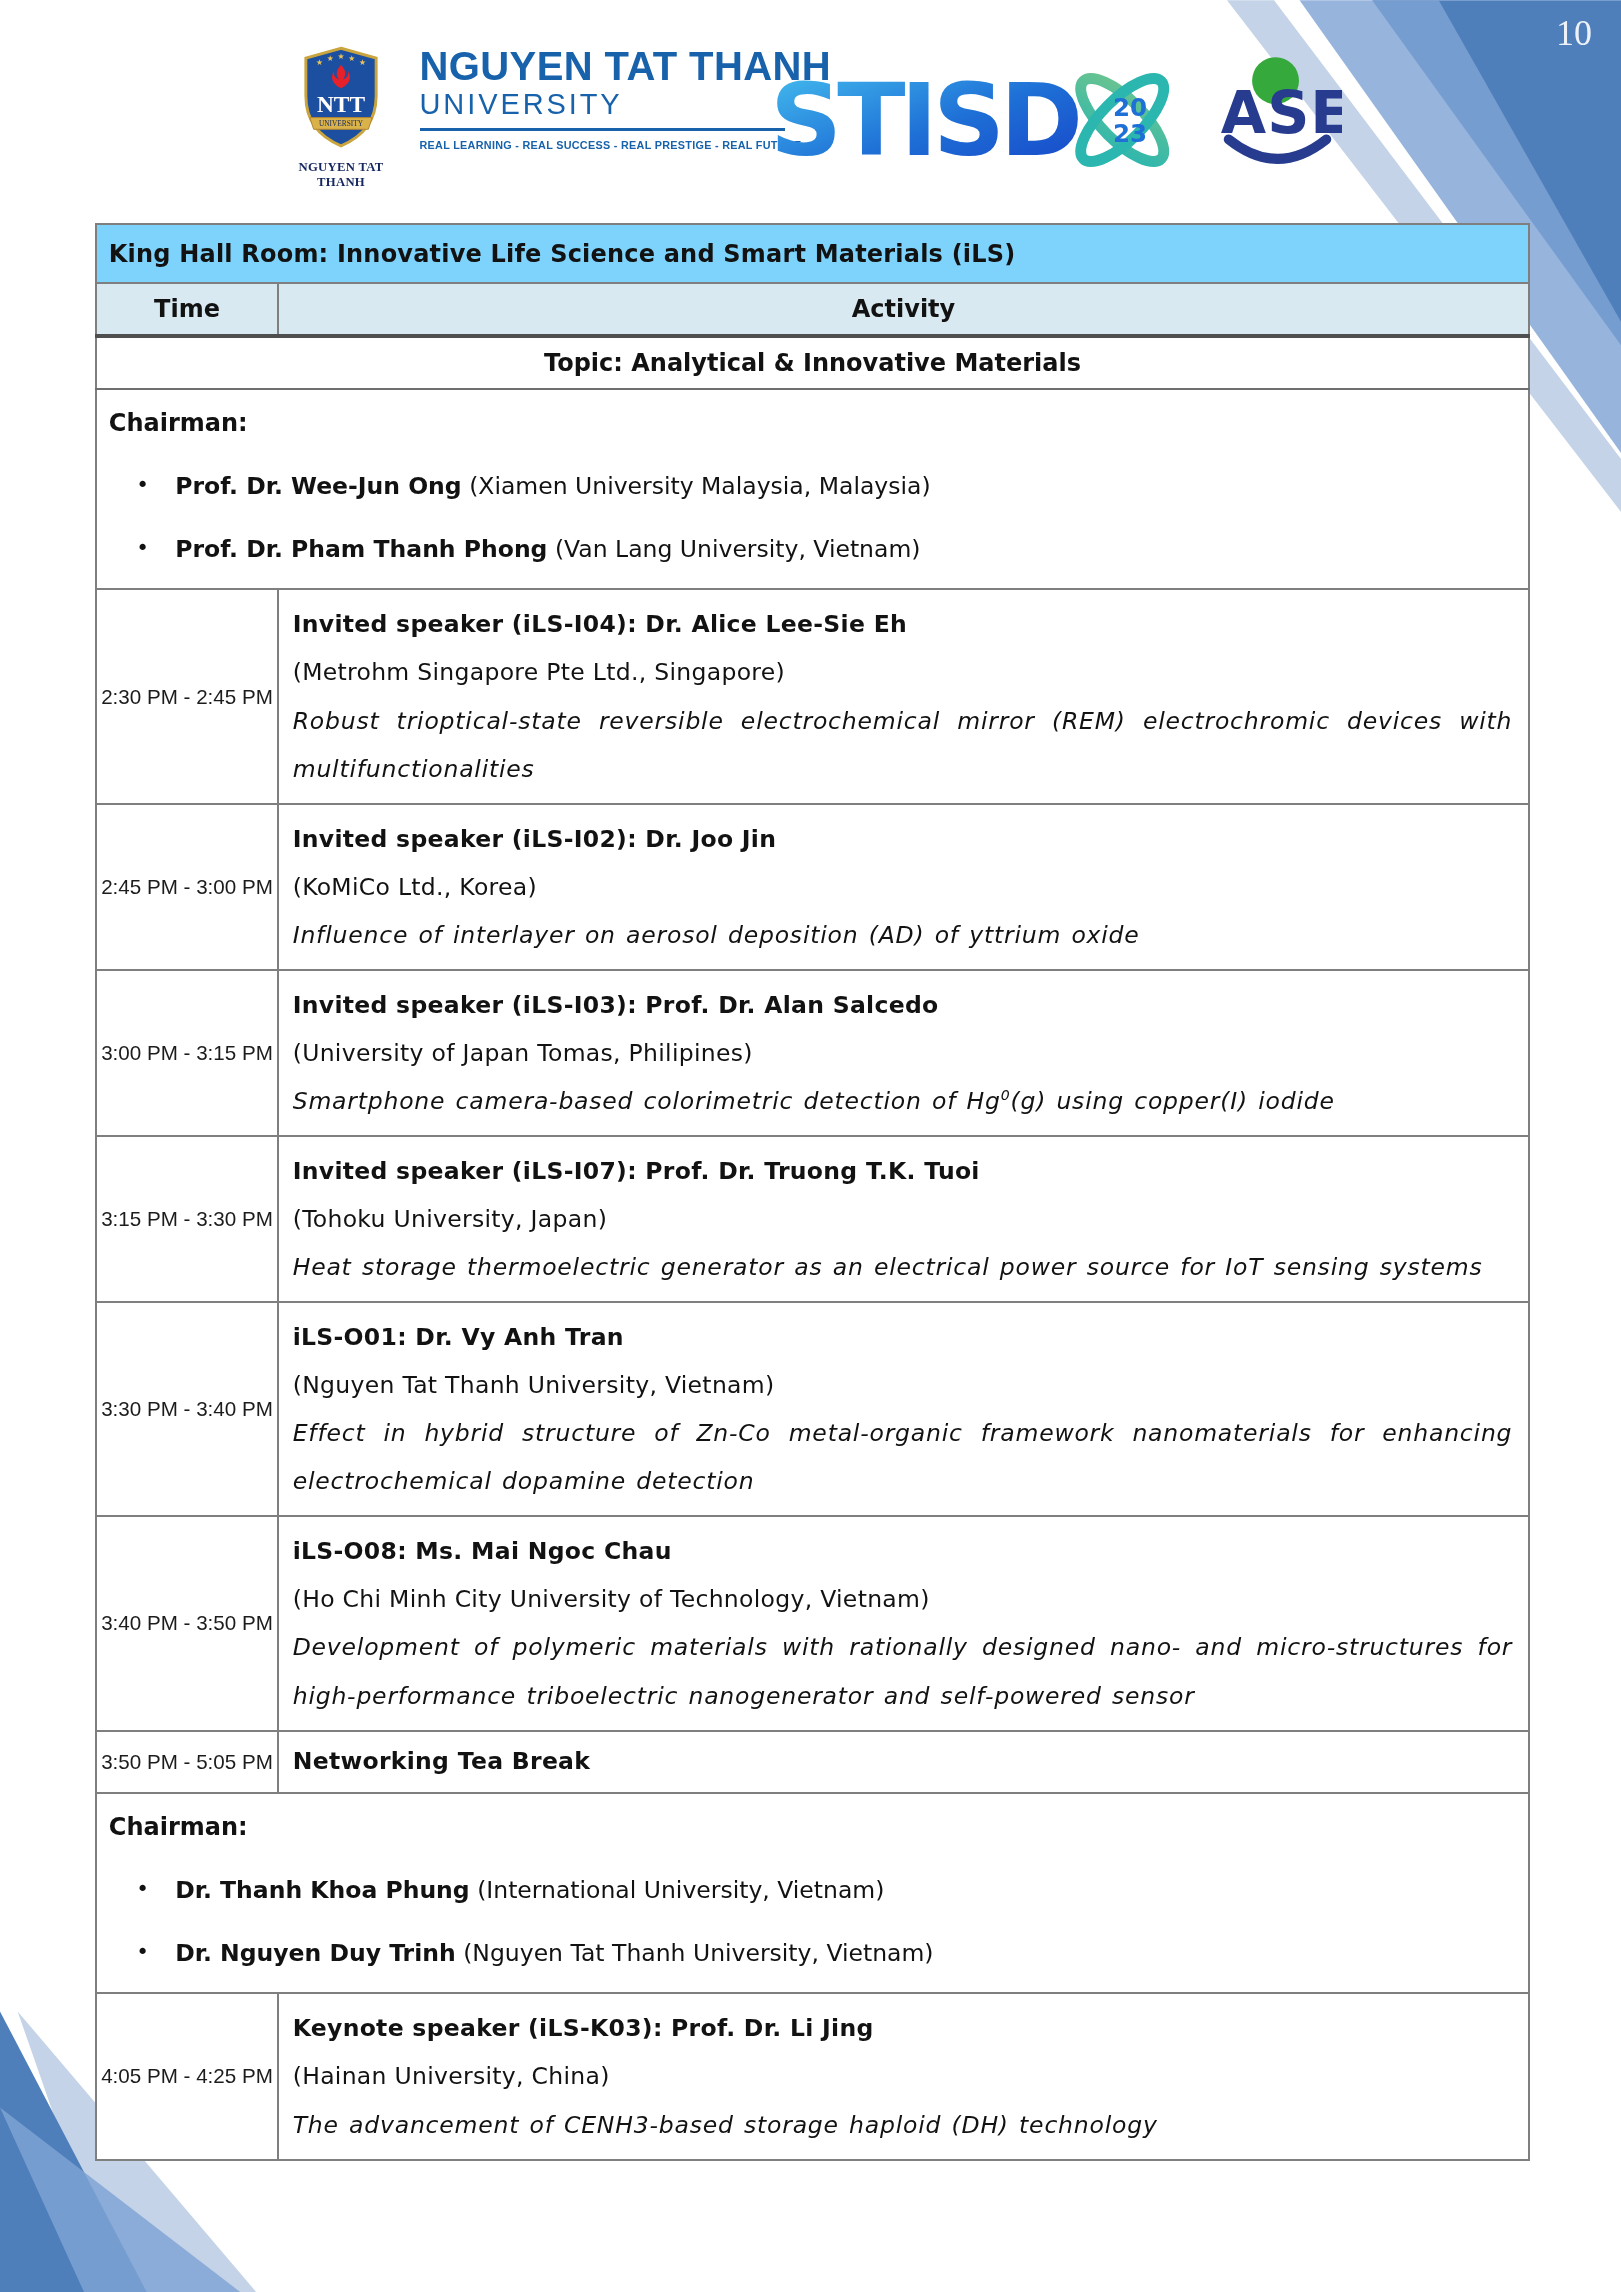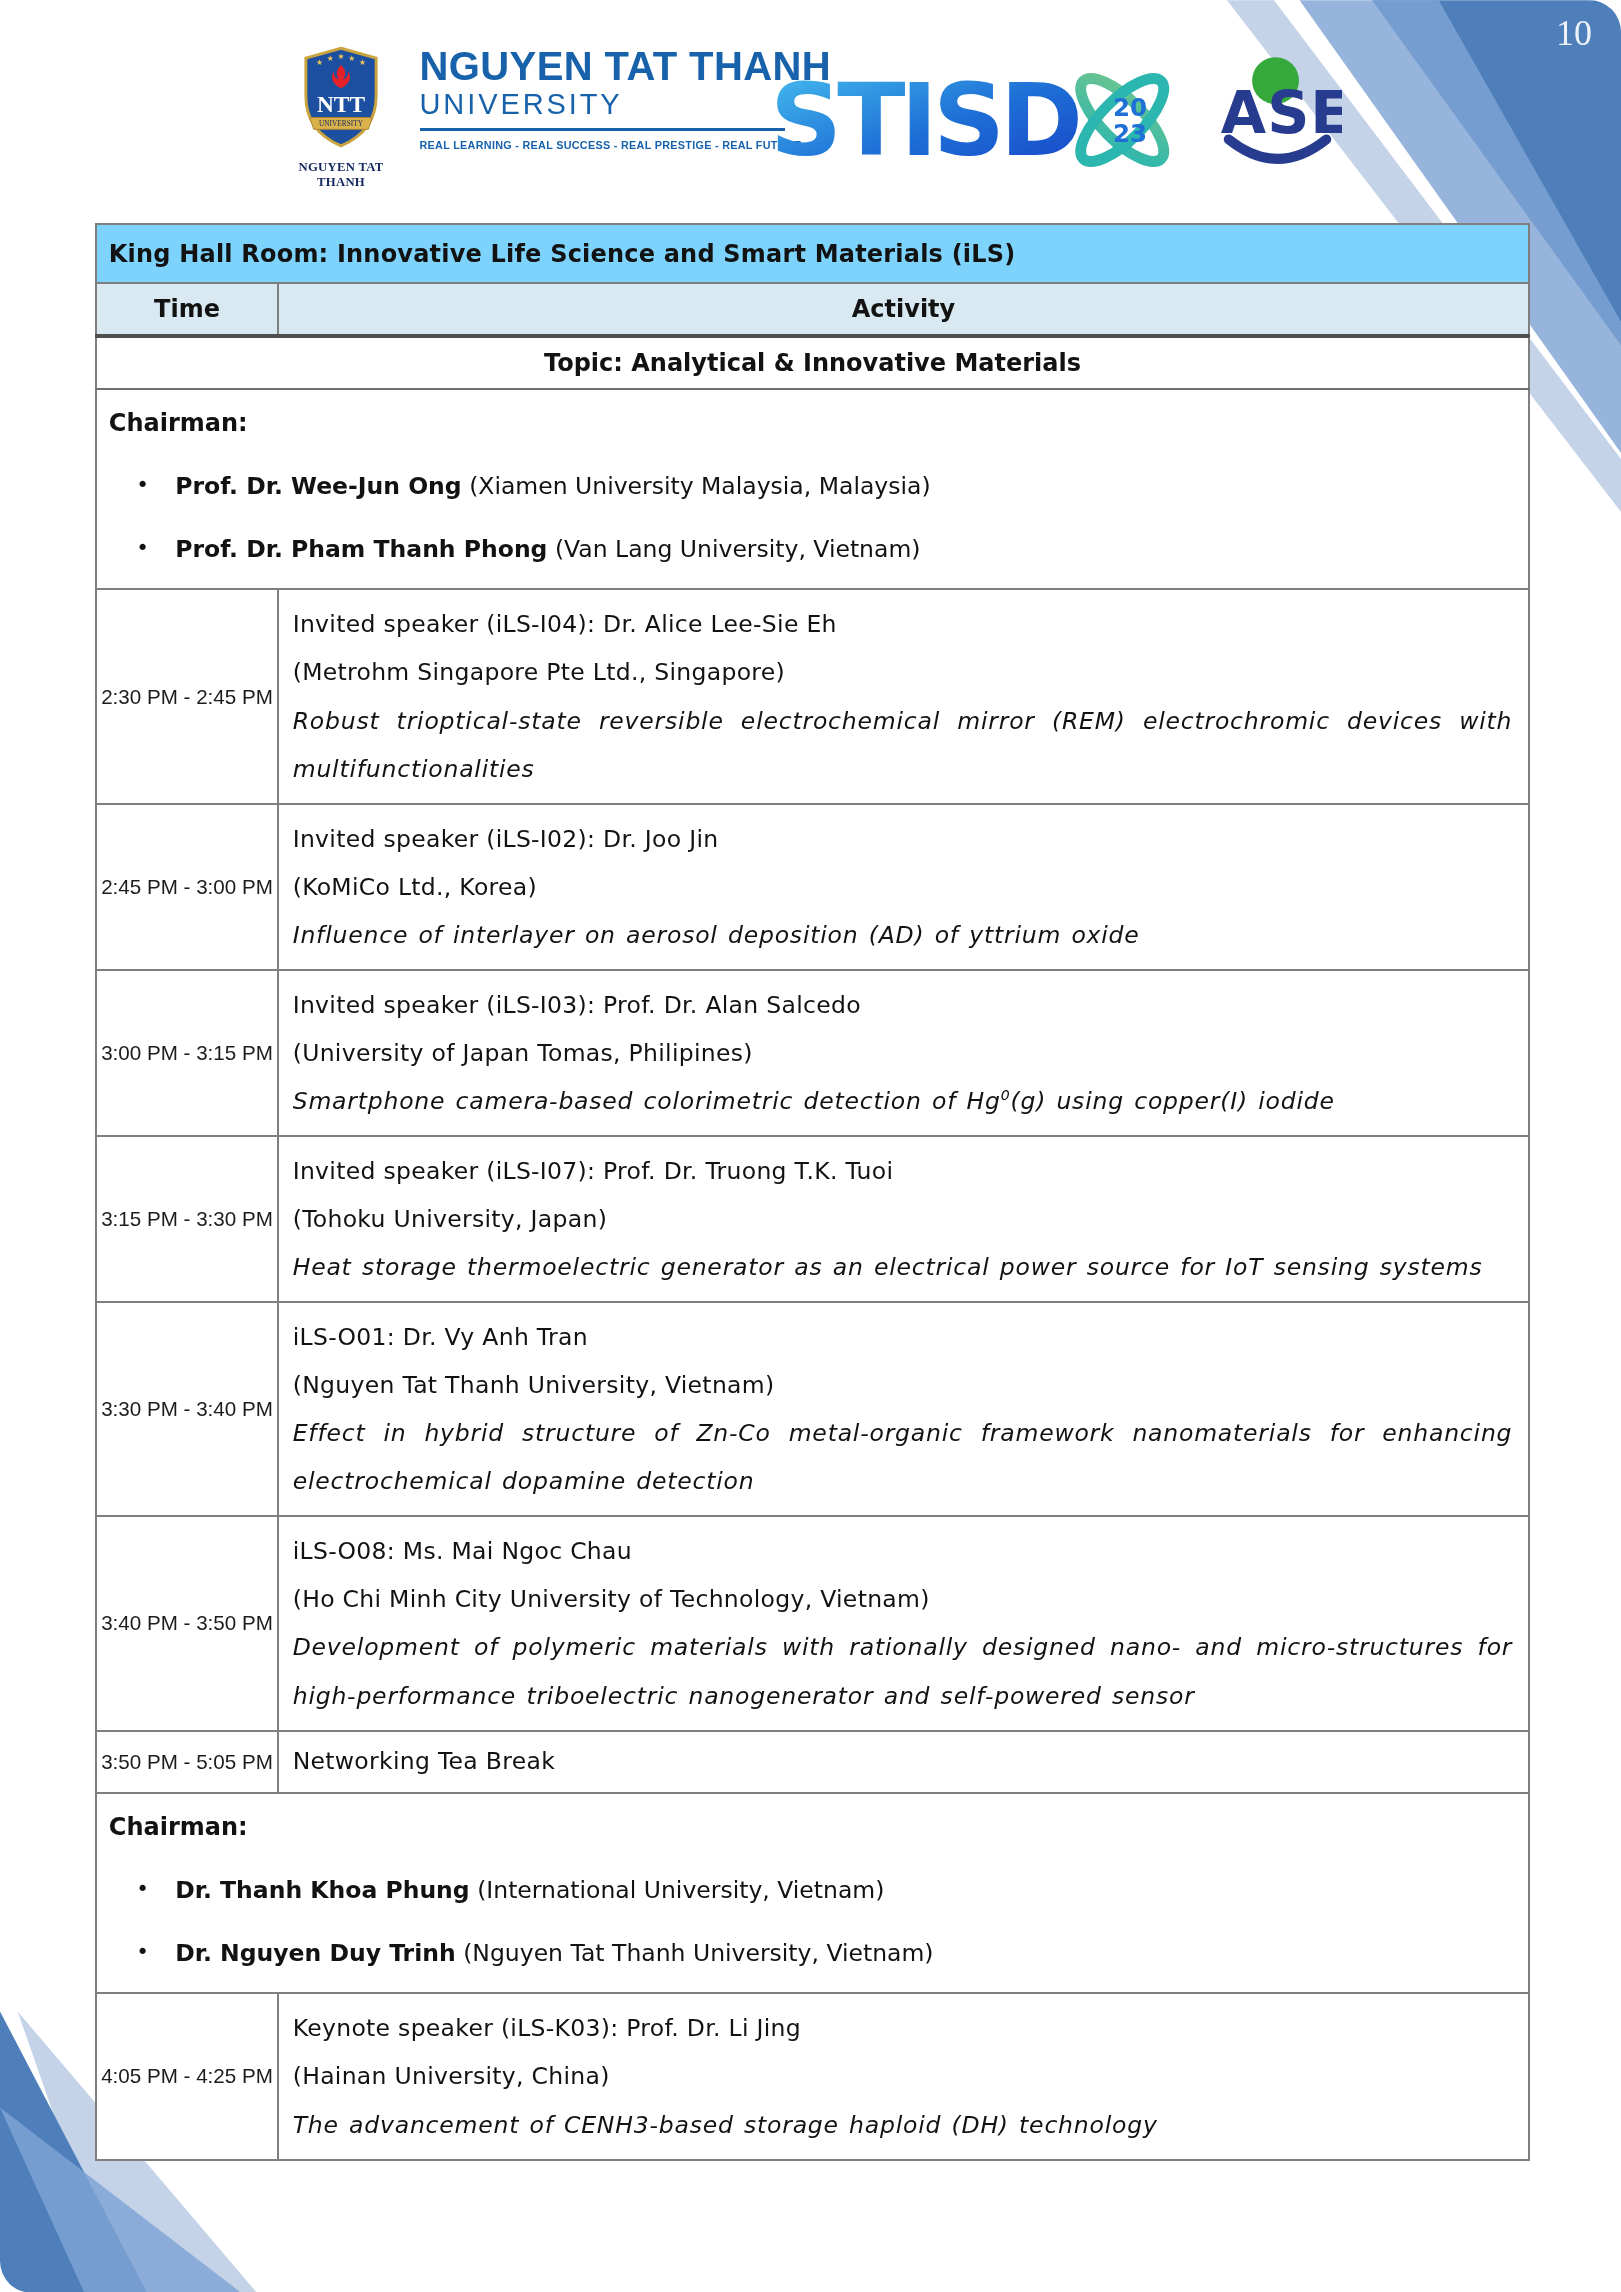--- a/index.html
+++ b/index.html
@@ -1,17 +1,17 @@
 <!DOCTYPE html>
 <html><head>
 <meta charset="utf-8">
 <style>
   html,body{margin:0;padding:0;background:#ffffff;}
   .page{position:relative;width:1621px;height:2293px;background:#ffffff;overflow:hidden;
-        font-family:"DejaVu Sans",sans-serif;color:#121212;border-radius:32px;}
+        font-family:"DejaVu Sans",sans-serif;color:#121212;}
   
   .deco-svg{position:absolute;left:0;top:0;width:1621px;height:2293px;z-index:0;}
   .page-number{position:absolute;top:11.8px;right:29px;z-index:2;
                font-family:"Liberation Serif",serif;font-size:36px;color:#edf1f8;}
   
   .logo-row{position:absolute;left:0;top:39px;width:100%;height:147px;z-index:1;}
   .ntt-logo{position:absolute;left:286px;top:5.9px;display:flex;gap:23.5px;align-items:flex-start;}
   .ntt-shield-wrap{width:110px;text-align:center;}
   .ntt-caption{font-family:"Liberation Serif",serif;font-weight:bold;font-size:12.7px;
                color:#15275f;letter-spacing:0.3px;margin-top:1px;}
@@ -29,21 +29,21 @@
   .room-title-cell{background:#7dd3fc;font-weight:bold;font-size:24px;text-align:left;
                    padding:14.7px 11.8px;letter-spacing:0.2px;}
   .colhead-cell{background:#d8e9f2;font-weight:bold;font-size:24px;text-align:center;
                 padding:10.8px 3.9px;border-bottom:4.9px solid #4f4f4f !important;}
   .topic-cell{font-weight:bold;font-size:24px;text-align:center;padding:10.8px 5.9px;
               border-top:2.9px solid #6e6e6e !important;border-bottom:2.9px solid #6e6e6e !important;}
   .time-cell{font-family:"Liberation Sans",sans-serif;font-size:20.6px;text-align:center;
              white-space:nowrap;padding:3.9px 0;color:#1c1c1c;}
   .act-cell{padding:9.8px 15.7px 9.8px 13.7px;}
   .act-cell p{margin:0;font-size:23.5px;line-height:2.05;letter-spacing:0.3px;}
-  .act-heading{font-weight:normal;}
+  .act-heading{font-weight:bold;}
   .act-title{font-style:italic;text-align:justify;letter-spacing:0.8px !important;word-spacing:2px;}
   .act-title sup{font-size:60%;vertical-align:super;line-height:0;}
   .row-break .act-cell{padding:5.9px 15.7px 5.9px 13.7px;}
   .chair-cell{padding:9.8px 13.7px 13.7px 11.8px;}
   .chair-label{font-weight:bold;font-size:24px;line-height:2.0;}
   .chair-member{display:flex;align-items:flex-start;margin:15.7px 0 2px 27.4px;line-height:2.0;font-size:23.5px;}
   .chair-member .bullet{width:39px;flex:0 0 39px;font-size:21.6px;}
 </style>
 </head>
 <body>

